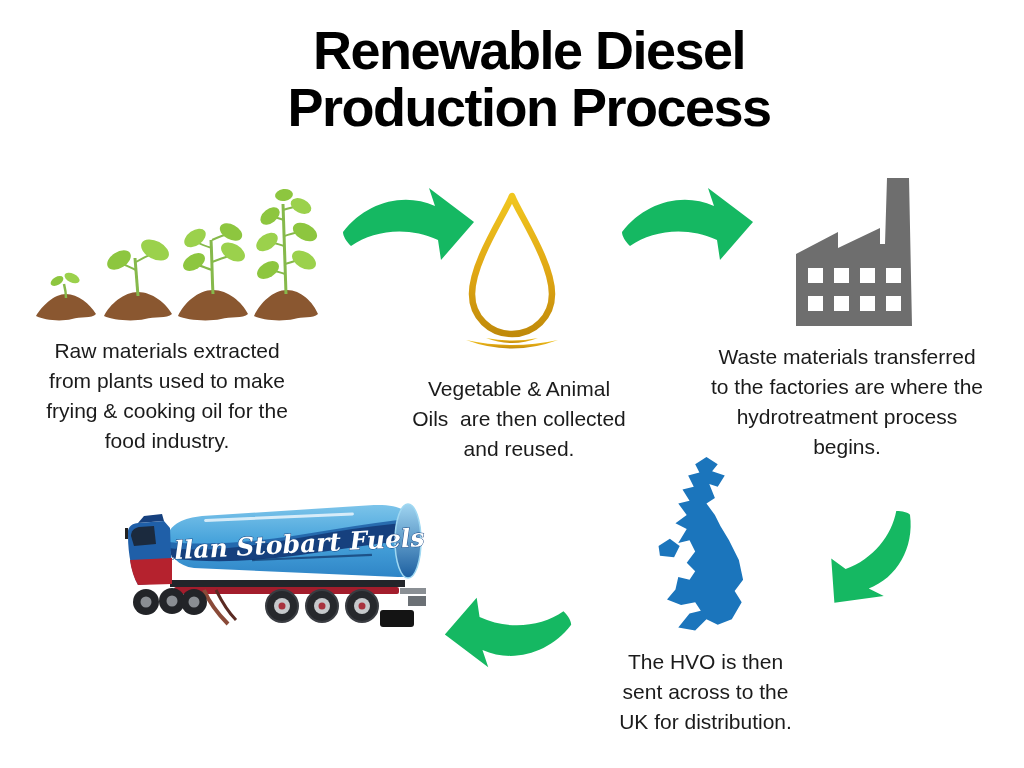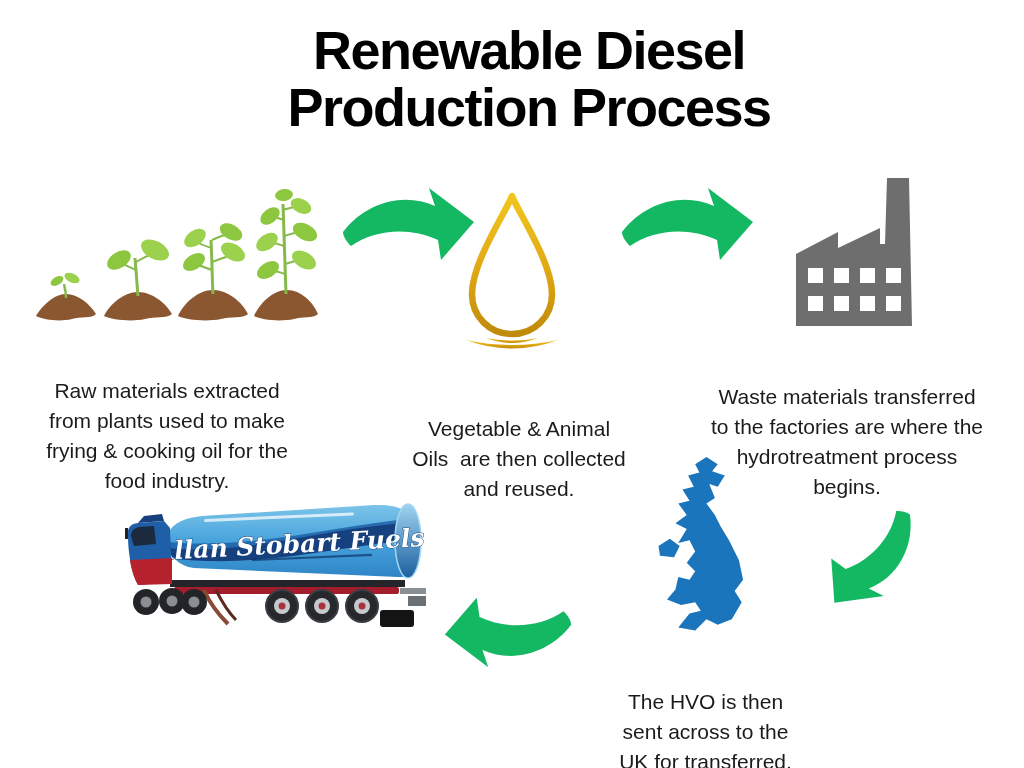--- a/index.html
+++ b/index.html
@@ -2,21 +2,21 @@
 <html><head>
 <meta charset="utf-8">
 <style>
   html,body{margin:0;padding:0;background:#ffffff;}
   .canvas{position:relative;width:1024px;height:768px;background:#ffffff;overflow:hidden;
           font-family:"Liberation Sans",sans-serif;}
   .title{position:absolute;top:22px;left:0;width:100%;text-align:center;
          font-weight:800;font-size:54px;line-height:57px;letter-spacing:-1.5px;
          color:#000000;white-space:pre-wrap;padding-left:17px;}
   .caption{position:absolute;text-align:center;font-size:21px;line-height:30px;
-           color:#1b1b1b;white-space:pre-wrap;margin-top:40px;}
+           color:#1b1b1b;white-space:pre-wrap;}
   .icon-abs{position:absolute;}
   .arrow-wrap{position:absolute;display:flex;align-items:center;justify-content:center;}
 </style>
 </head>
 <body>
 
 <div class="canvas">
 
   <div class="title">Renewable Diesel
 Production Process</div>
@@ -113,21 +113,21 @@
     </svg>
   </div>
 
   <svg class="icon-abs" style="left:636px;top:452px" width="155" height="192" viewBox="0 0 110 135">
     <path fill="#1B75BC" d="M50 3 L58 8 L54 13 L63 16 L58 24 L52 22 L56 32 L50 36 L56 44 L60 52 L66 62 L73 76 L76 90 L70 98 L75 106 L68 118 L58 122 L50 118 L42 126 L30 124 L38 114 L46 112 L42 106 L32 108 L22 104 L28 97 L30 88 L38 90 L42 84 L36 78 L42 70 L38 62 L30 64 L36 54 L28 50 L36 44 L30 36 L38 34 L33 26 L41 24 L37 16 L45 14 L42 8 Z"></path>
     <path fill="#1B75BC" d="M16 66 L24 61 L31 66 L27 74 L17 73 Z"></path>
   </svg>
 
   <div class="caption" style="left:588px;top:647px;width:235px">The HVO is then
 sent across to the
-UK for transferred.</div>
+UK for distribution.</div>
 
   <div class="arrow-wrap" style="left:436px;top:588px;width:145px;height:90px">
     <svg width="135" height="83" viewBox="0 0 140 86" style="transform:rotate(180deg)">
       <path d="M5 52 C28 22 66 12 97 26 L91 8 L136 42 L103 80 L100 60 C70 46 36 50 13 66 C8 61 5 56 5 52 Z" fill="#15B862"></path>
     </svg>
   </div>
 
   <svg class="icon-abs" style="left:112px;top:492px" width="330" height="148" viewBox="0 0 330 148">
     <defs>
       <linearGradient id="tank" x1="0" y1="0" x2="0" y2="1">

